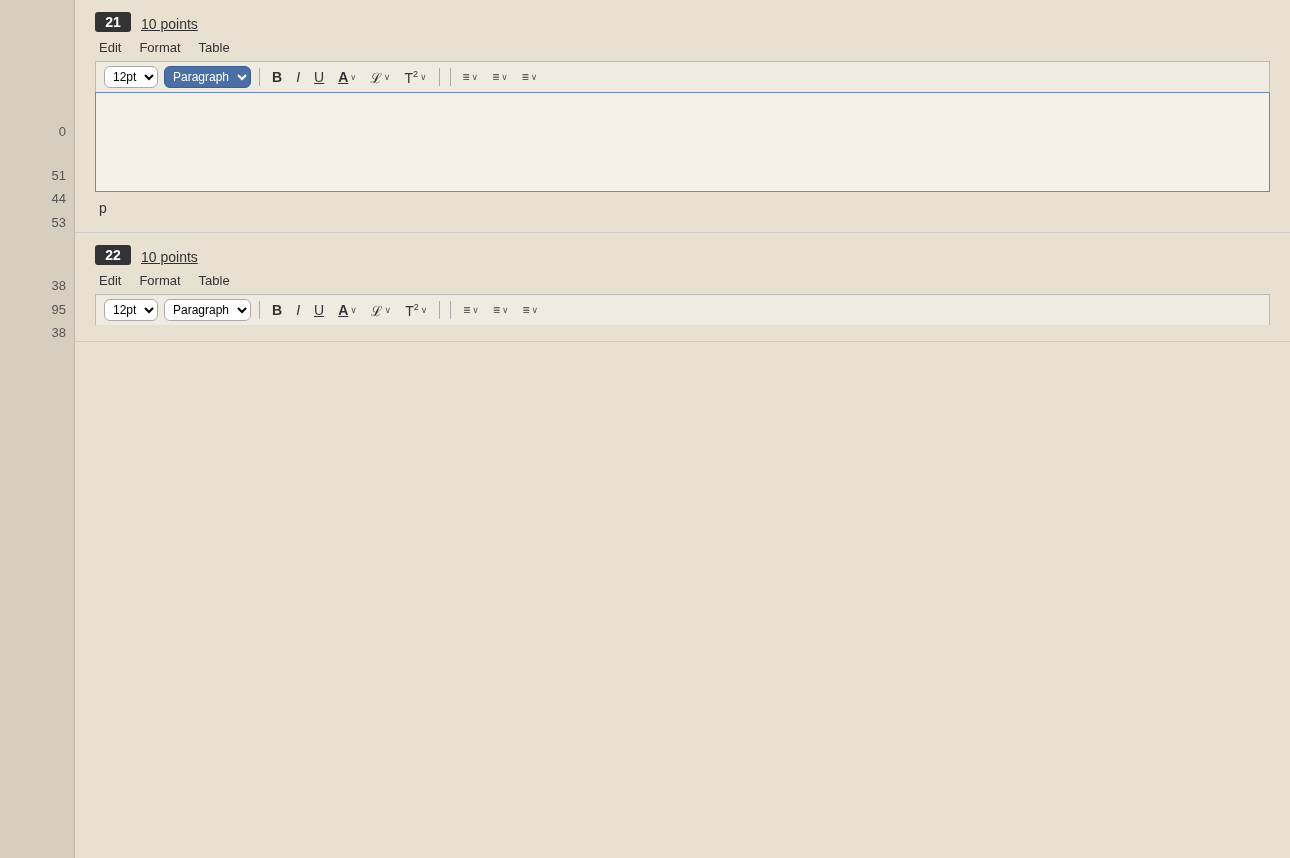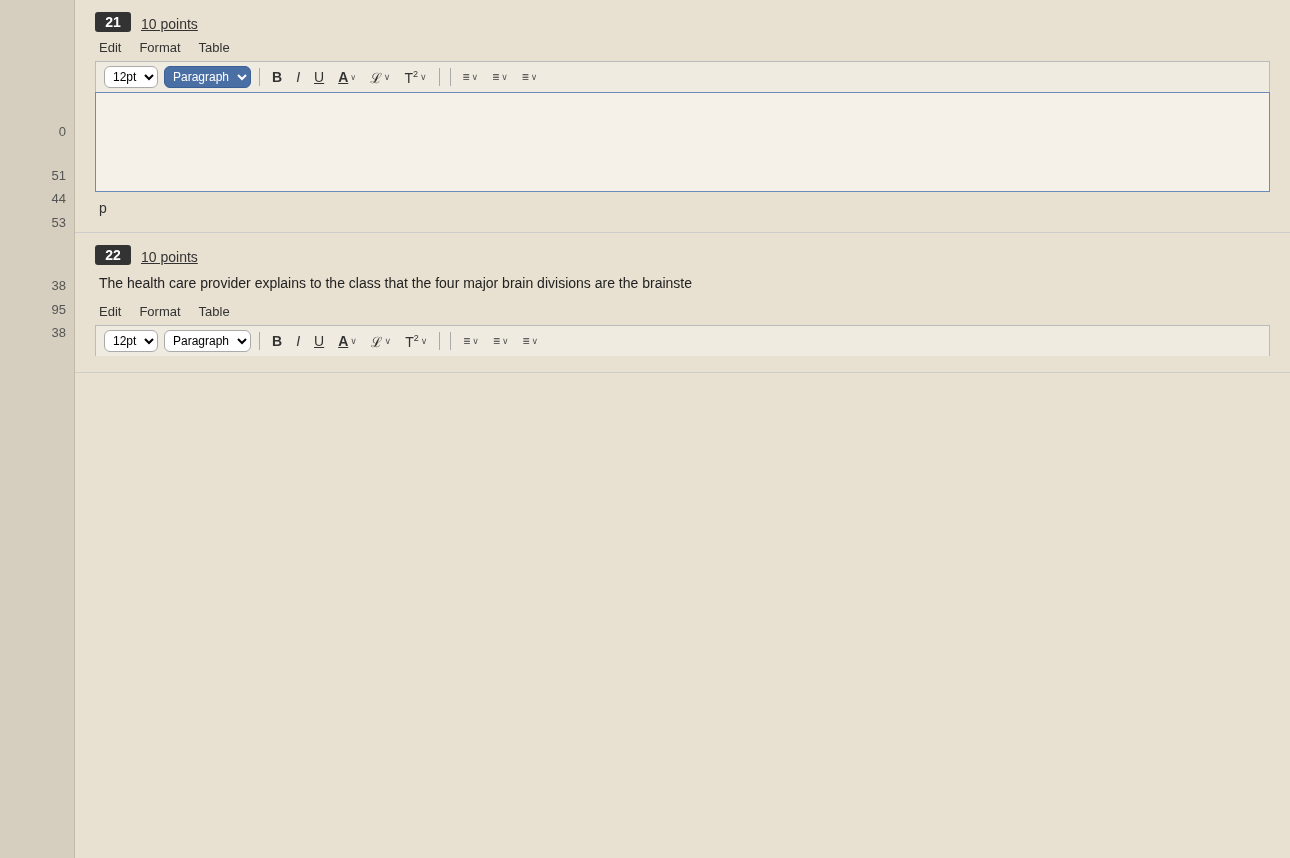--- a/index.html
+++ b/index.html
@@ -272,21 +272,20 @@
     </div>
 
     <div class="editor-paragraph">p</div>
   </div>
 
   <div class="question-block">
     <div class="question-header">
       <span class="question-number-badge">22</span>
       <span class="question-points">10 points</span>
     </div>
-    <div class="question-text">The health care provider explains to the class that the four major brain divisions are the brainste</div>
 
     <div class="editor-menu">
       <span class="editor-menu-item">Edit</span>
       <span class="editor-menu-item">Format</span>
       <span class="editor-menu-item">Table</span>
     </div>
 
     <div class="toolbar">
       <select class="toolbar-select">
         <option>12pt</option>

